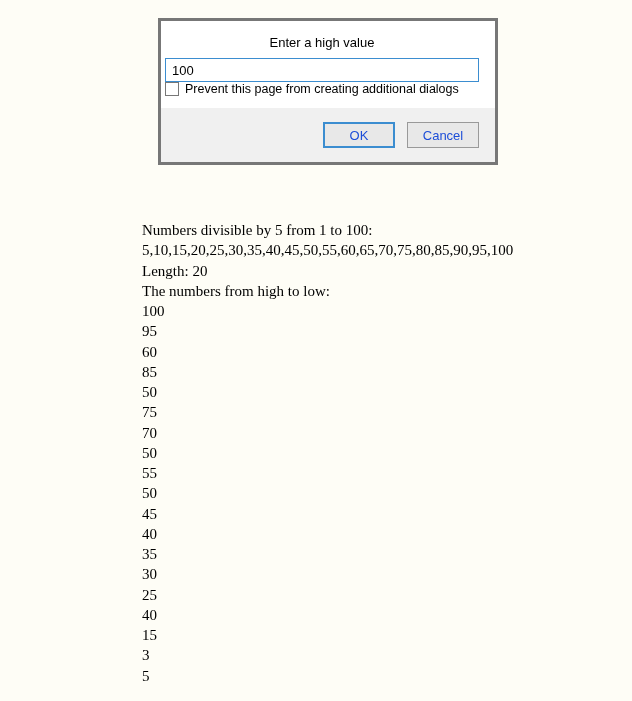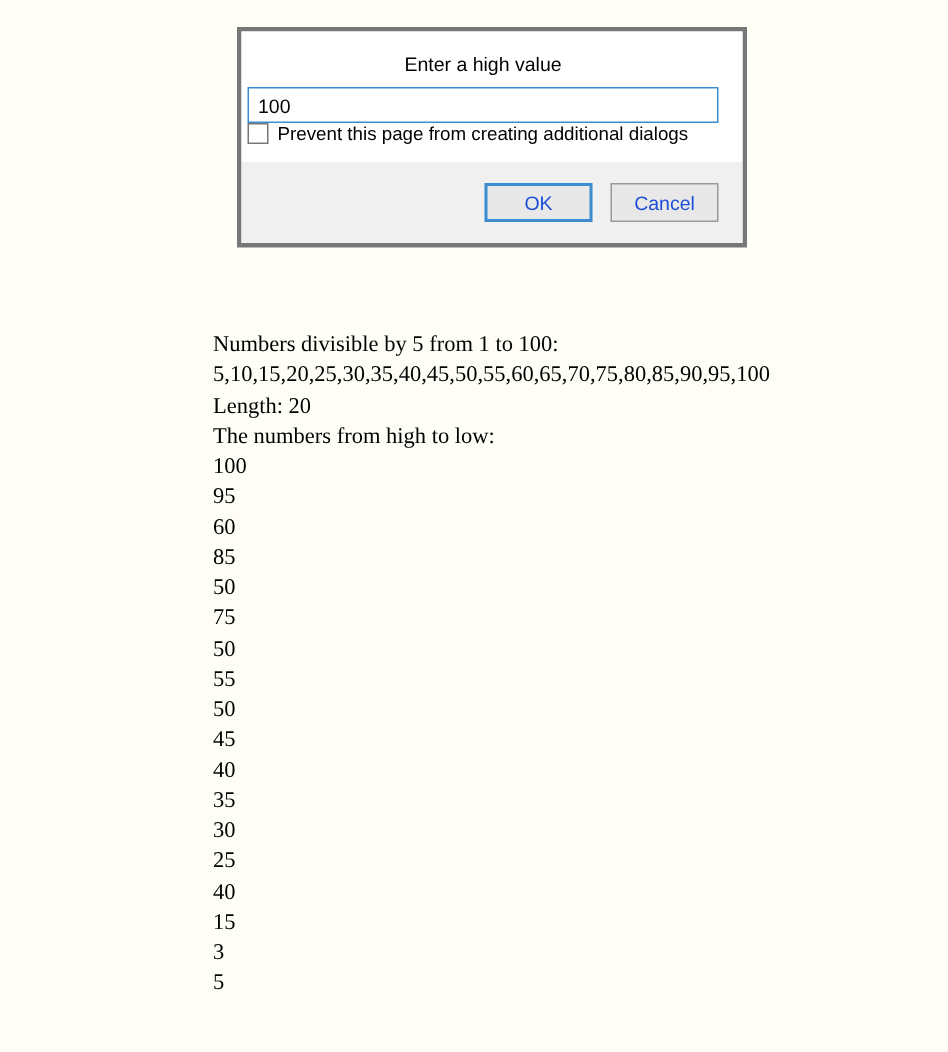--- a/index.html
+++ b/index.html
@@ -115,20 +115,21 @@
   <div>5,10,15,20,25,30,35,40,45,50,55,60,65,70,75,80,85,90,95,100</div>
   <div>Length: 20</div>
   <div>The numbers from high to low:</div>
   <div id="numbers-list">
       <div>100</div>
       <div>95</div>
       <div>60</div>
       <div>85</div>
       <div>50</div>
       <div>75</div>
+      <div>70</div>
       <div>50</div>
       <div>55</div>
       <div>50</div>
       <div>45</div>
       <div>40</div>
       <div>35</div>
       <div>30</div>
       <div>25</div>
       <div>40</div>
       <div>15</div>

